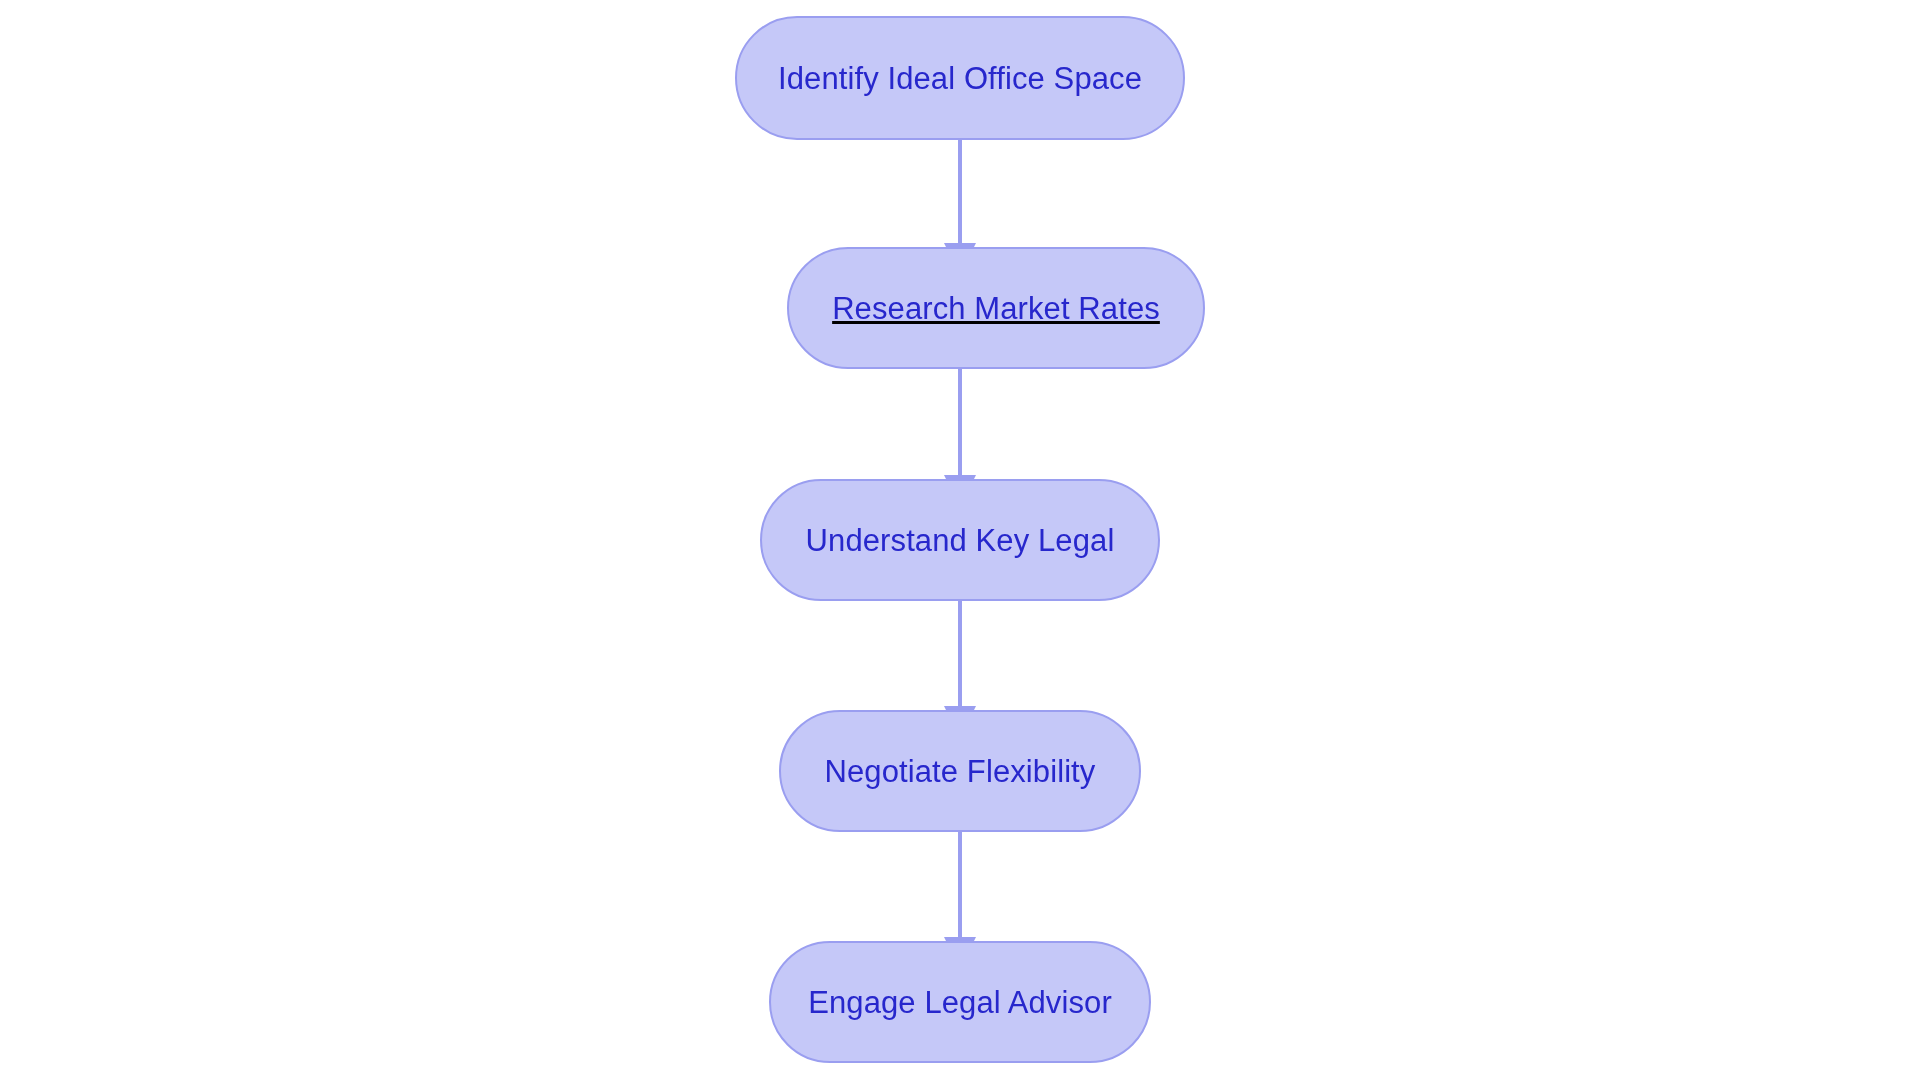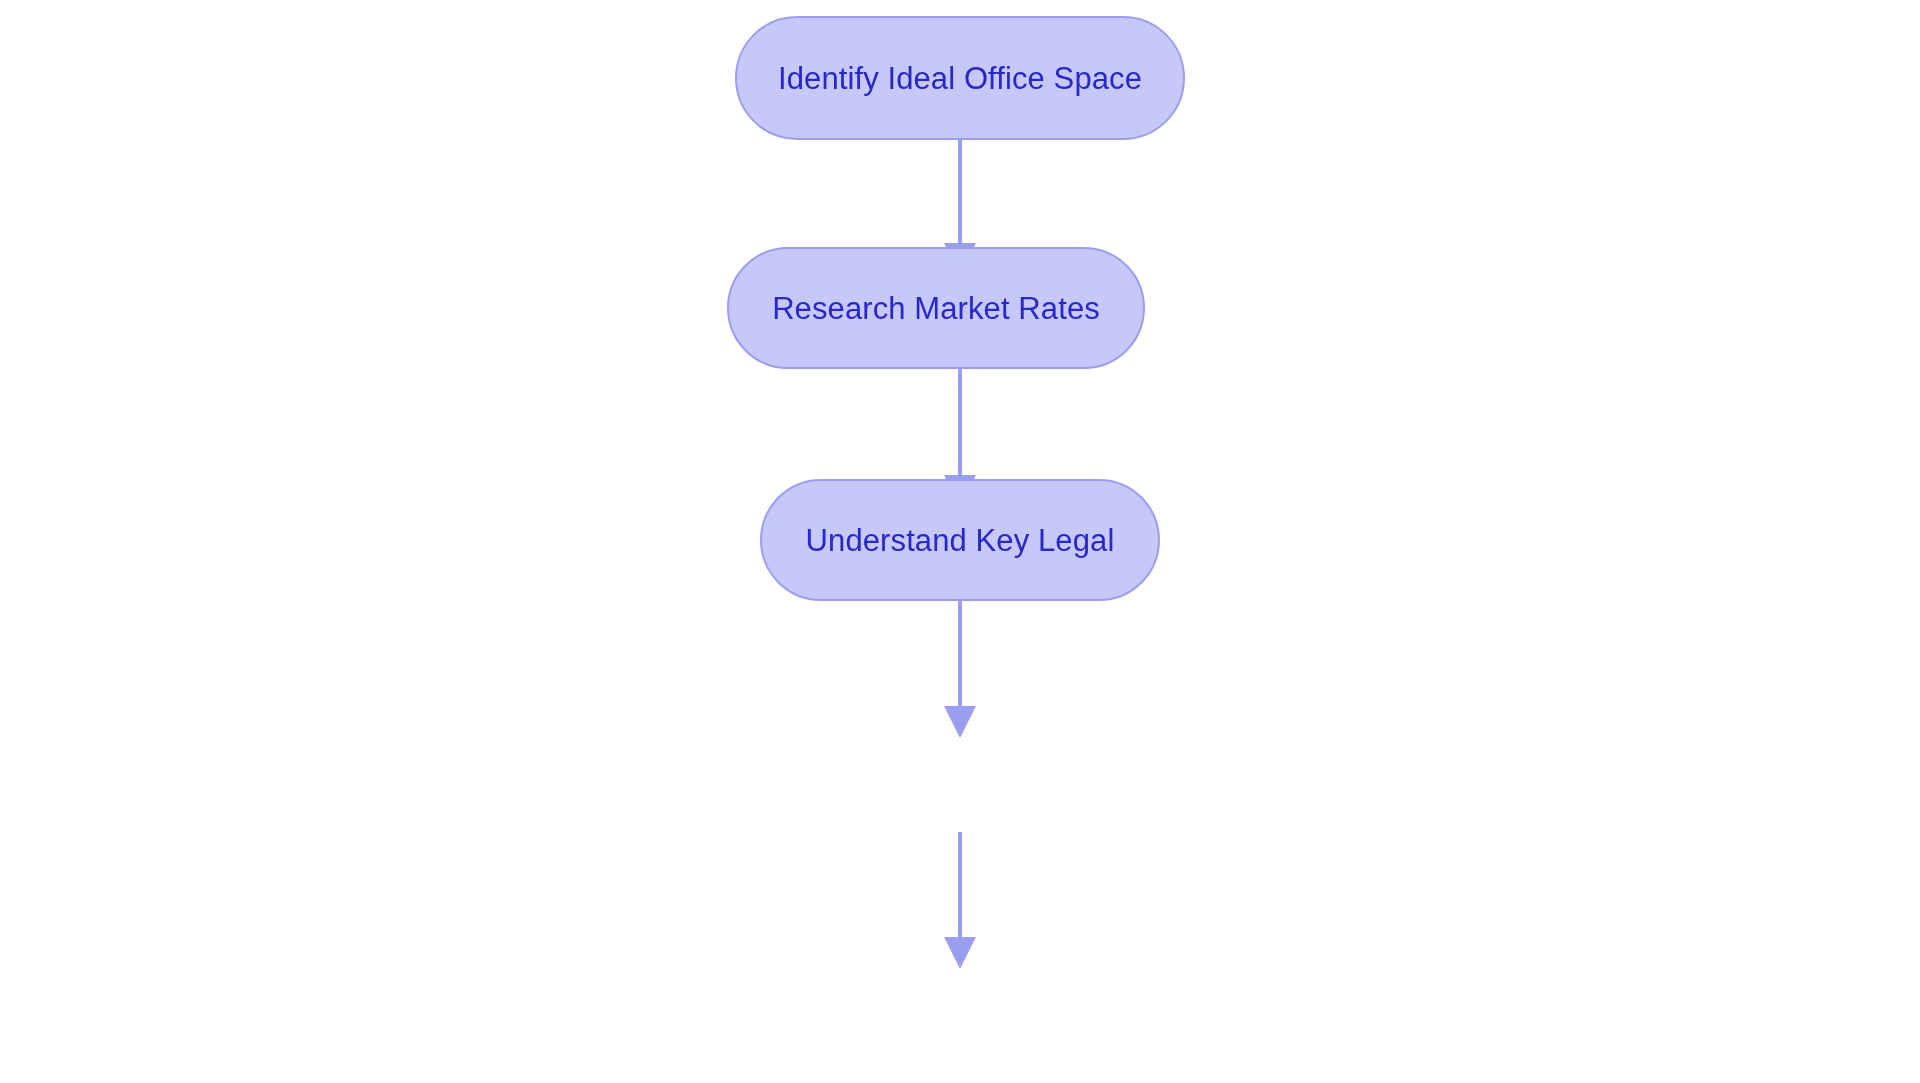--- a/index.html
+++ b/index.html
@@ -71,21 +71,27 @@
         <line x1="960" y1="369" x2="960" y2="479" stroke="#9a9ef0" stroke-width="4" marker-end="url(#arrowhead)"></line>
         <line x1="960" y1="601" x2="960" y2="710" stroke="#9a9ef0" stroke-width="4" marker-end="url(#arrowhead)"></line>
         <line x1="960" y1="832" x2="960" y2="941" stroke="#9a9ef0" stroke-width="4" marker-end="url(#arrowhead)"></line>
       </g>
   </svg>
 
   <div id="node-layer">
       <div class="flow-node" style="left: 960px; top: 78px; width: 450px; height: 124px;">
         <span class="flow-node-label">Identify Ideal Office Space</span>
       </div>
-      <div class="flow-node" style="left: 936px; top: 308px; width: 418px; height: 122px;">
+      <div class="flow-node" style="left: 996px; top: 308px; width: 418px; height: 122px; text-decoration: underline;">
         <span class="flow-node-label">Research Market Rates</span>
       </div>
       <div class="flow-node" style="left: 960px; top: 540px; width: 400px; height: 122px;">
         <span class="flow-node-label">Understand Key Legal</span>
+      </div>
+      <div class="flow-node" style="left: 960px; top: 771px; width: 362px; height: 122px;">
+        <span class="flow-node-label">Negotiate Flexibility</span>
+      </div>
+      <div class="flow-node" style="left: 960px; top: 1002px; width: 382px; height: 122px;">
+        <span class="flow-node-label">Engage Legal Advisor</span>
       </div>
     </div>
 
 </div>
 
 </body></html>

